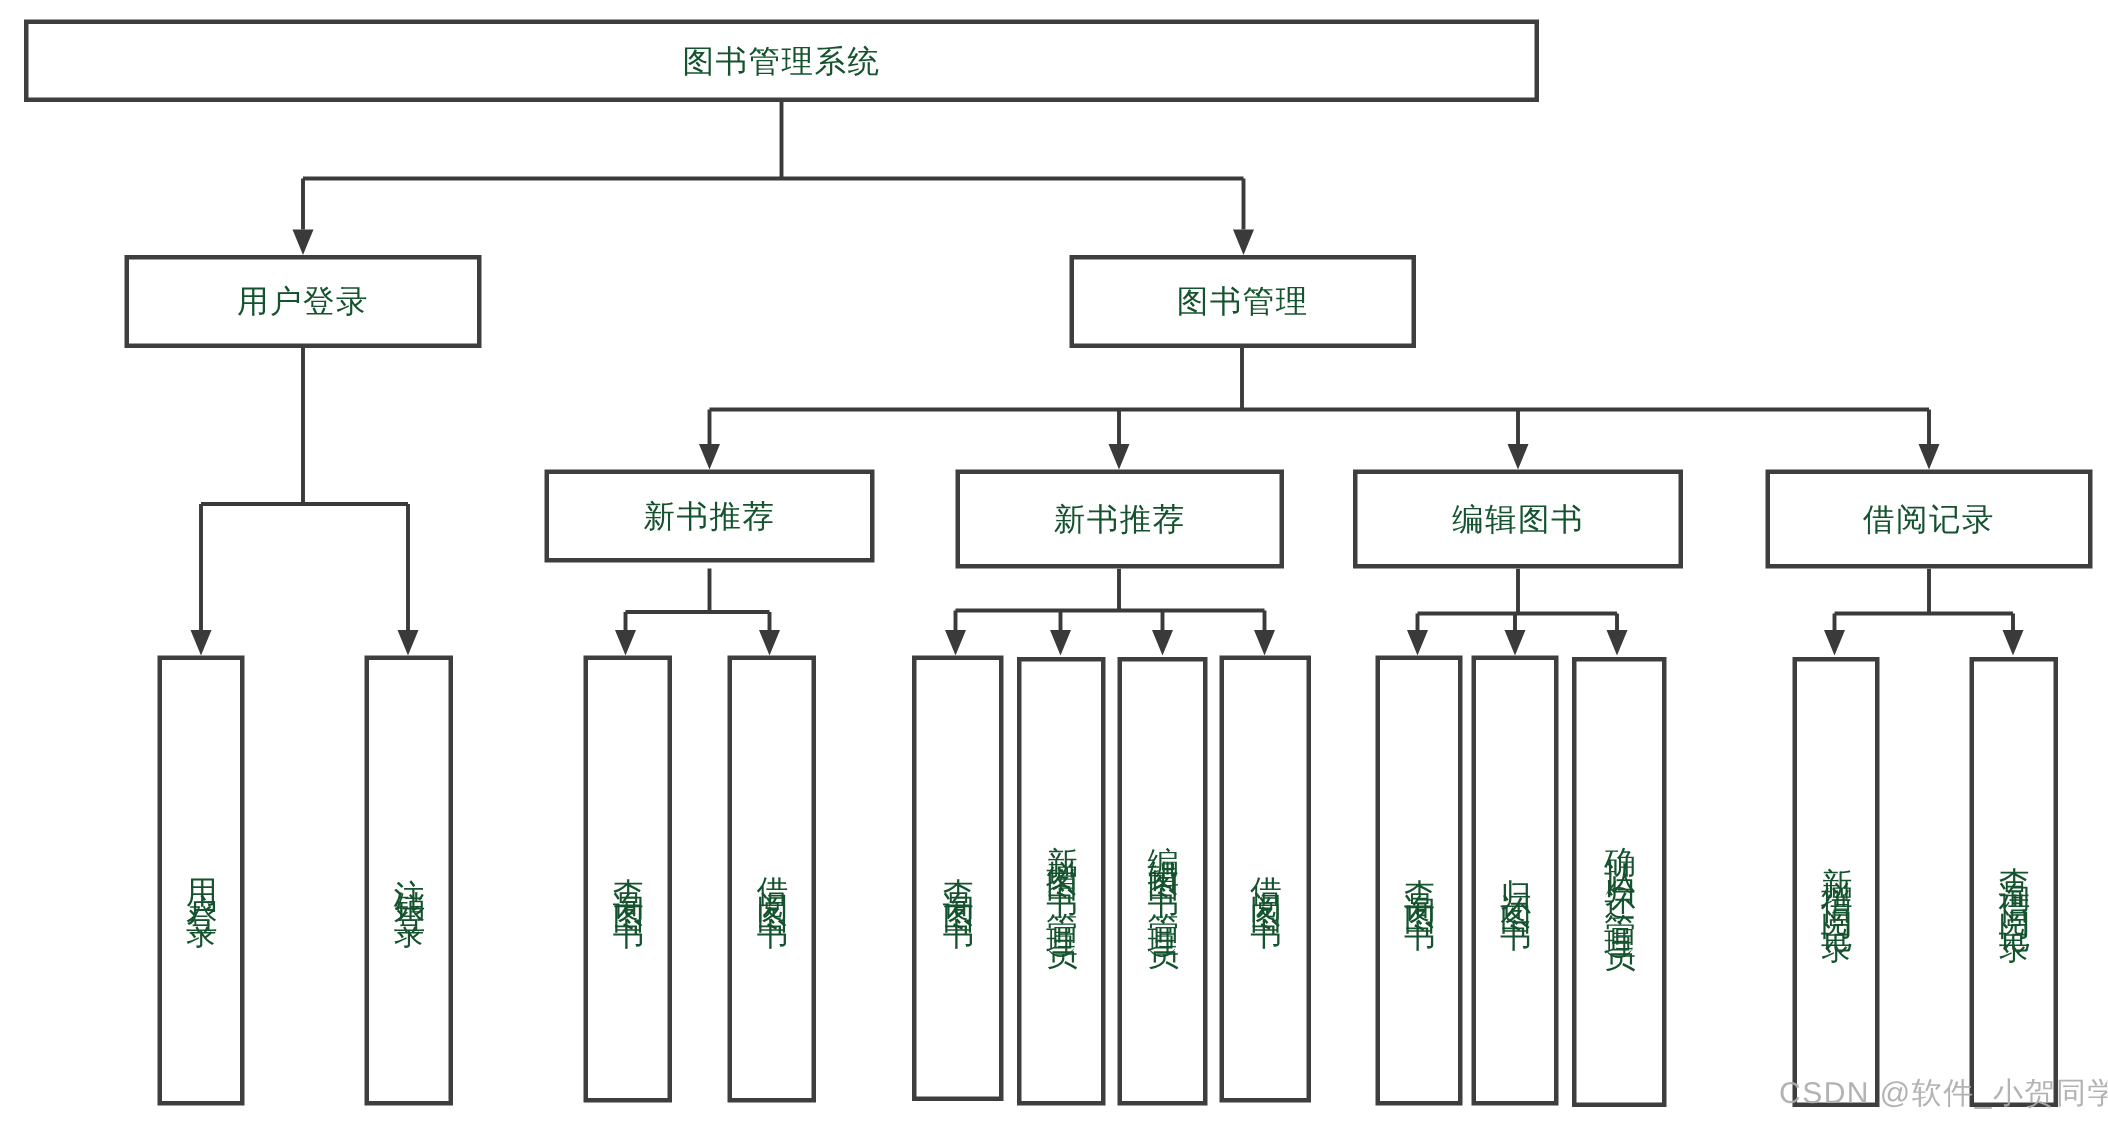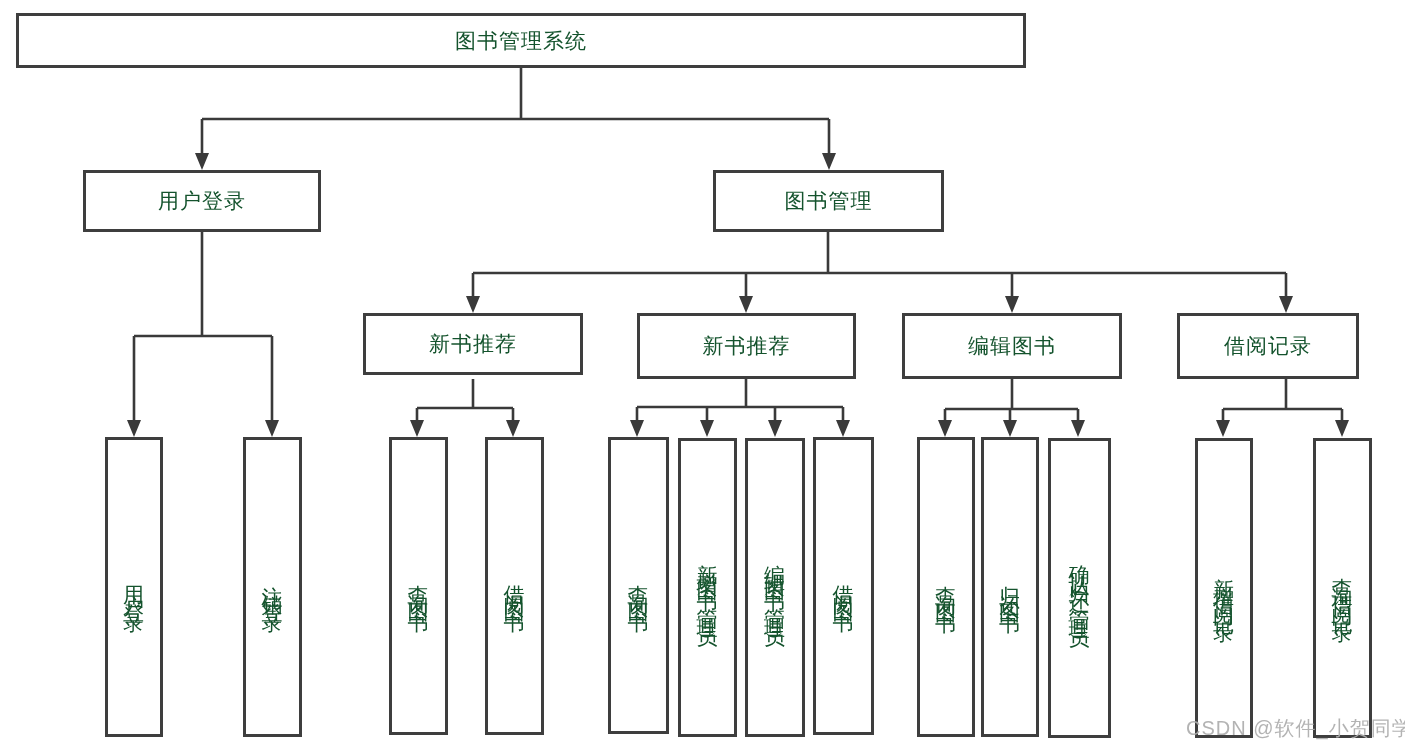--- a/index.html
+++ b/index.html
@@ -104,21 +104,21 @@
   </svg>
 
   <div class="node h" style="left:16px;top:13px;width:1010px;height:55px">图书管理系统</div>
 
   <div class="node h" style="left:83px;top:170px;width:238px;height:62px">用户登录</div>
   <div class="node h" style="left:713px;top:170px;width:231px;height:62px">图书管理</div>
 
   <div class="node h" style="left:363px;top:313px;width:220px;height:62px">新书推荐</div>
   <div class="node h" style="left:637px;top:313px;width:219px;height:66px">新书推荐</div>
   <div class="node h" style="left:902px;top:313px;width:220px;height:66px">编辑图书</div>
-  <div class="node h" style="left:1177px;top:313px;width:182px;height:66px">借阅记录</div>
+  <div class="node h" style="left:1177px;top:313px;width:218px;height:66px">借阅记录</div>
 
   <div class="node v" style="left:105px;top:437px;width:58px;height:300px">用户登录</div>
   <div class="node v" style="left:243px;top:437px;width:59px;height:300px">注销登录</div>
 
   <div class="node v" style="left:389px;top:437px;width:59px;height:298px">查询图书</div>
   <div class="node v" style="left:485px;top:437px;width:59px;height:298px">借阅图书</div>
 
   <div class="node v" style="left:608px;top:437px;width:61px;height:297px">查询图书</div>
   <div class="node v" style="left:678px;top:438px;width:59px;height:299px">新增图书（管理员）</div>
   <div class="node v" style="left:745px;top:438px;width:60px;height:299px">编辑图书（管理员）</div>

